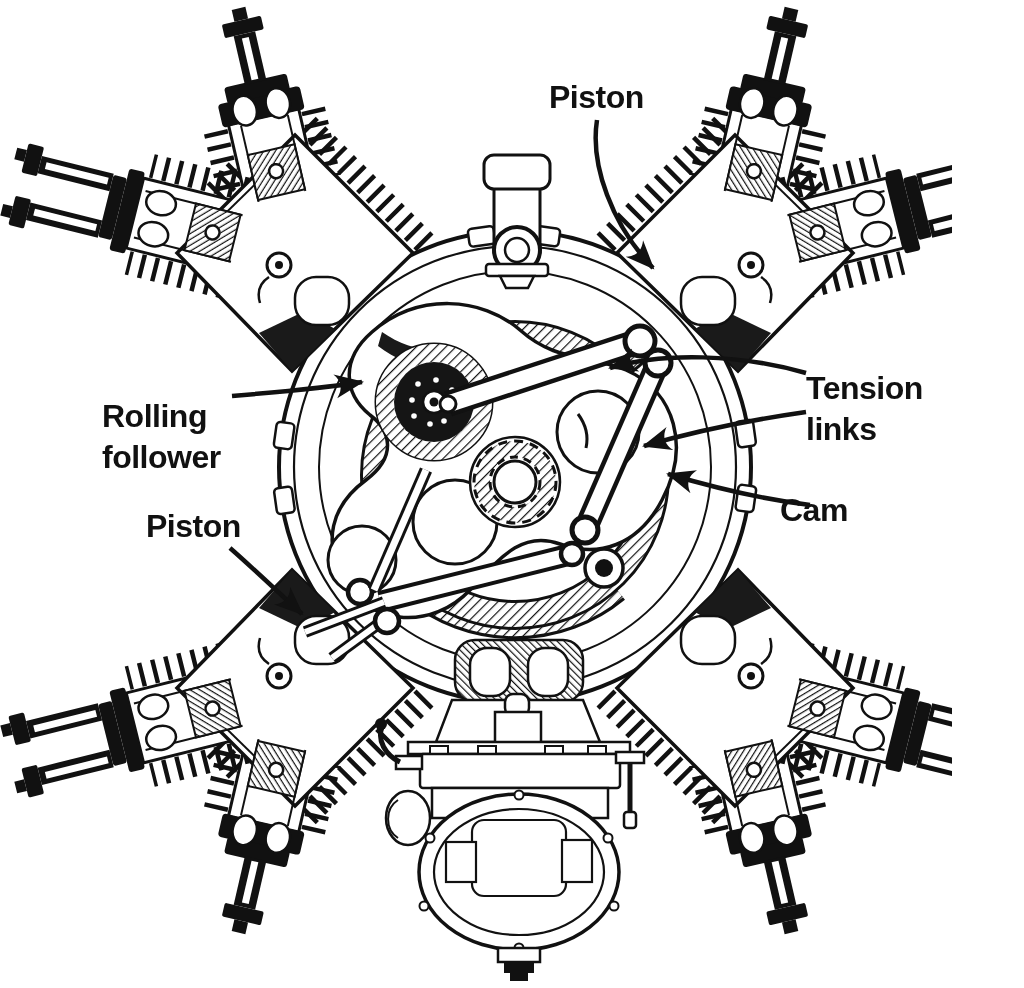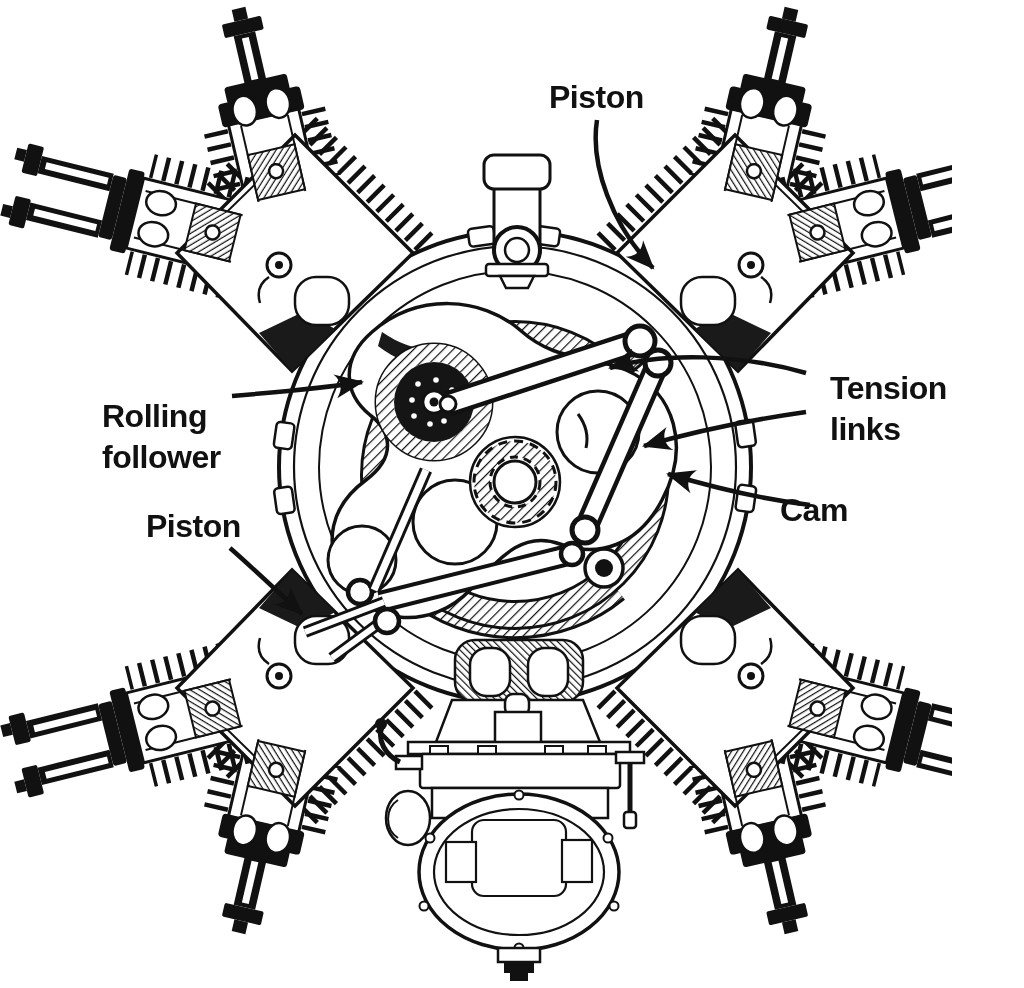--- a/index.html
+++ b/index.html
@@ -264,18 +264,18 @@
     <path d="M597,120 C 590,165 612,225 653,268" marker-end="url(#ah)"></path>
     <path d="M232,396 C 280,392 325,388 362,382" marker-end="url(#ah)"></path>
     <path d="M806,373 C 740,354 662,352 610,368" marker-end="url(#ah)"></path>
     <path d="M806,412 C 750,420 692,432 644,446" marker-end="url(#ah)"></path>
     <path d="M810,505 C 760,499 712,487 668,474" marker-end="url(#ah)"></path>
     <path d="M230,548 C 255,570 278,592 302,614" marker-end="url(#ah)"></path>
   </g>
 </svg>
 
 <div class="lbl" style="left:549px;top:77px;">Piston</div>
-<div class="lbl" style="left:806px;top:368px;width:135px;margin-left:24px;">Tension links</div>
+<div class="lbl" style="left:806px;top:368px;width:135px;">Tension links</div>
 <div class="lbl" style="left:780px;top:490px;">Cam</div>
 <div class="lbl" style="left:102px;top:372px;width:160px;margin-top:24px;">Rolling follower</div>
 <div class="lbl" style="left:146px;top:506px;">Piston</div>
 
 </div>
 
 </body></html>

